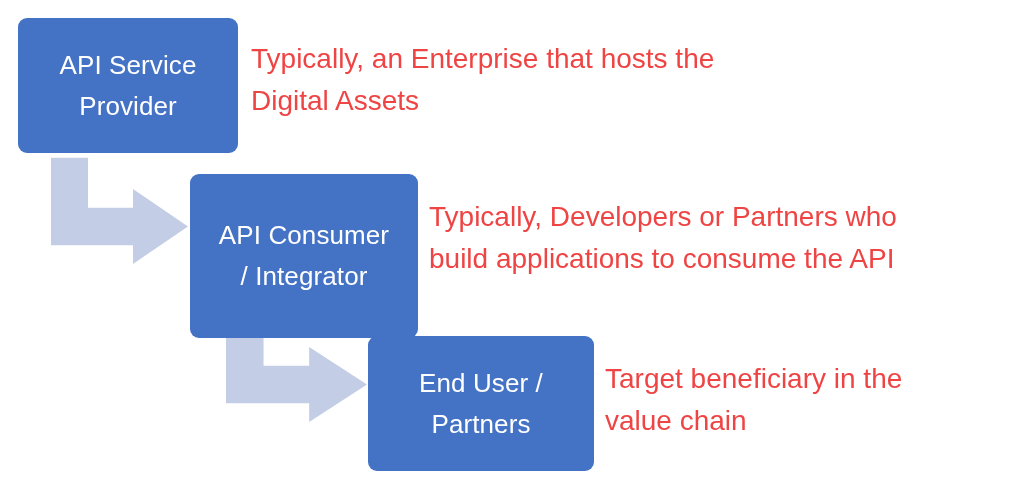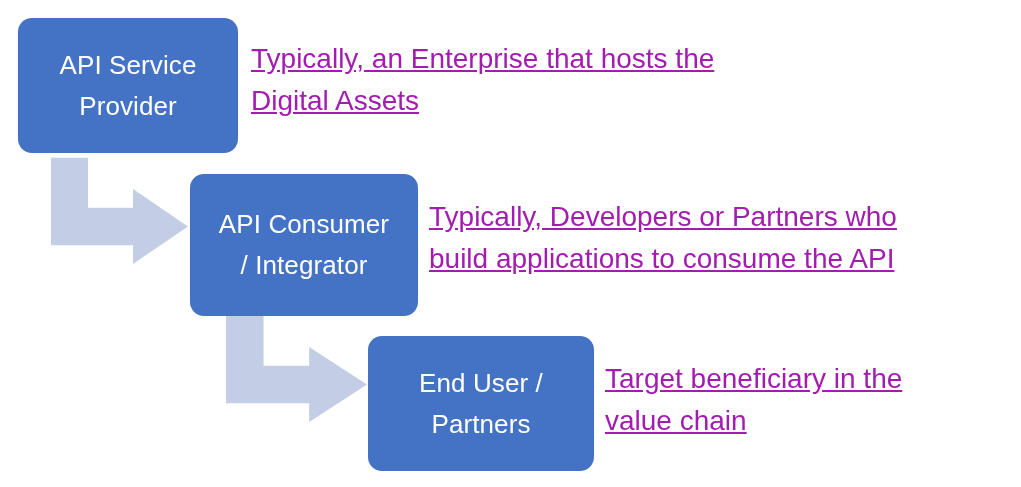--- a/index.html
+++ b/index.html
@@ -17,21 +17,21 @@
     width: 1021px;
     height: 487px;
     background: #ffffff;
     overflow: hidden;
   }
 
   
   .node {
     position: absolute;
     background: #4472C4;
-    border-radius: 14px;
+    border-radius: 9px;
     display: flex;
     align-items: center;
     justify-content: center;
     box-sizing: border-box;
     z-index: 3;
   }
   .node-label {
     color: #FFFFFF;
     font-family: "Liberation Sans", sans-serif;
     font-size: 26px;
@@ -40,21 +40,21 @@
     white-space: pre-line;
     letter-spacing: 0.1px;
   }
 
   #node-provider {
     left: 18px;  top: 18px;
     width: 220px; height: 135px;
   }
   #node-consumer {
     left: 190px; top: 174px;
-    width: 228px; height: 142px;
+    width: 228px; height: 164px;
   }
   #node-enduser {
     left: 368px; top: 336px;
     width: 226px; height: 135px;
   }
 
   
   .elbow-arrow {
     position: absolute;
     z-index: 1;
@@ -68,28 +68,27 @@
     width: 140px; height: 120px;
   }
   #arrow-consumer-to-enduser {
     left: 226px; top: 308px;
     width: 142px; height: 120px;
   }
 
   
   .description {
     position: absolute;
-    color: #a21caf;
+    color: #ef4444;
     font-family: "Liberation Sans", sans-serif;
     font-size: 28px;
     line-height: 42px;
     text-align: left;
     white-space: pre-line;
     z-index: 2;
-    text-decoration: underline;
   }
   #desc-provider { left: 251px; top: 38px;  width: 700px; }
   #desc-consumer { left: 429px; top: 196px; width: 600px; }
   #desc-enduser  { left: 605px; top: 358px; width: 420px; }
 </style>
 </head>
 <body>
 
 <div id="canvas">
 

